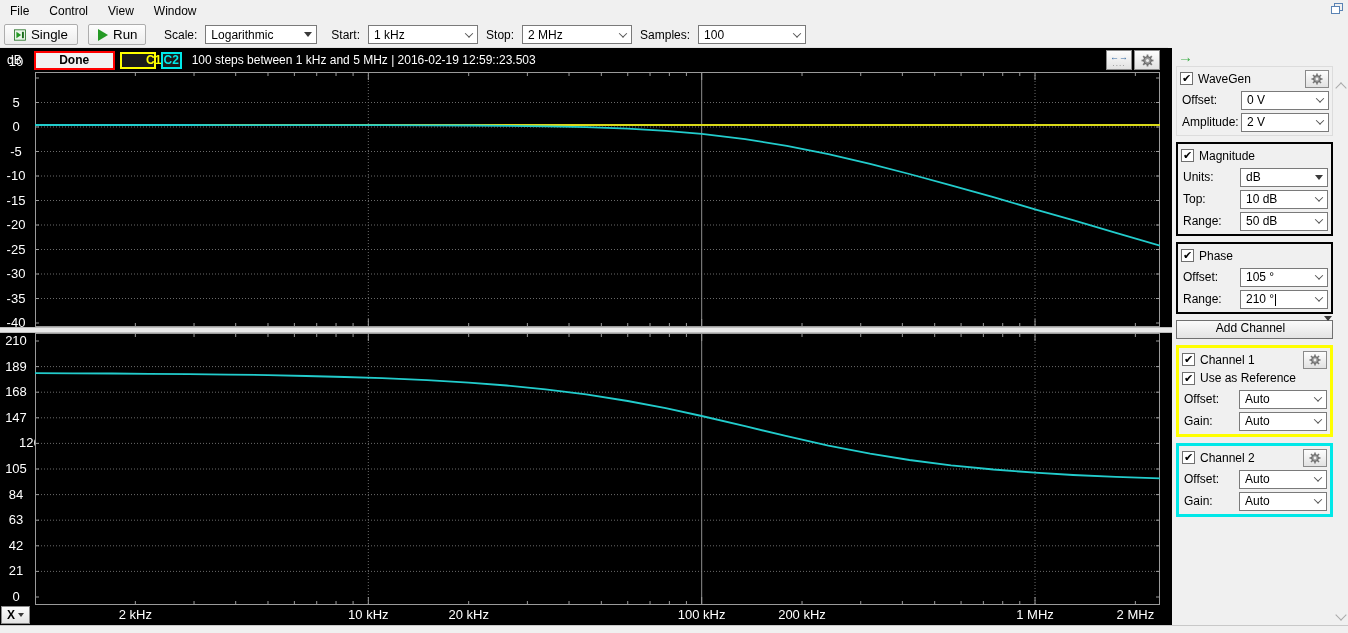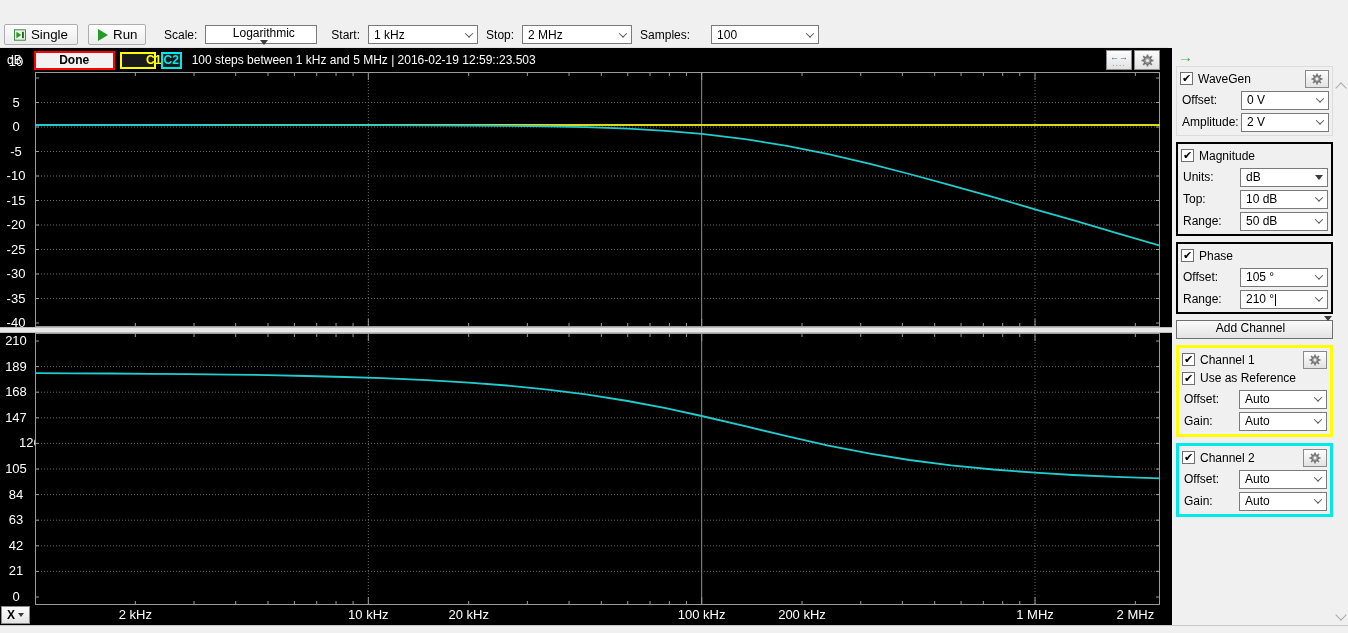--- a/index.html
+++ b/index.html
@@ -80,57 +80,67 @@
   .text-caret{ display:inline-block; width:1px; height:12px; background:#000; vertical-align:middle; margin-left:1px;}
   
   #bottom-strip{ position:absolute; left:0; top:625px; width:1348px; height:8px;
     background:#f0f0f0; border-top:1px solid #c8c8c8; }
 </style>
 </head>
 <body>
 
 <div id="app">
 
+  <div id="menubar">
+    <div class="menu-item">File</div>
+    <div class="menu-item">Control</div>
+    <div class="menu-item">View</div>
+    <div class="menu-item">Window</div>
+    <div id="win-restore">
+        <div class="r1"></div>
+        <div class="r2"></div>
+      </div>
+  </div>
 
   <div id="toolbar">
     <button class="tbtn" style="margin-left:4px;width:74px;">
       <svg width="15" height="14" viewBox="0 0 15 14">
           <rect x="0.5" y="0.5" width="14" height="13" fill="#eaf5ea" stroke="#1a6b1a"></rect>
           <polygon points="3,3 9,7 3,11" fill="#259a25"></polygon>
           <rect x="10" y="3" width="2.4" height="8" fill="#1a6b1a"></rect>
         </svg>
       <span>Single</span>
     </button>
     <button class="tbtn" style="margin-left:10px;width:58px;">
       <span class="play-tri"></span>
       <span>Run</span>
     </button>
     <span class="tlabel">Scale:</span>
-    <div class="combo" style="margin-left:8px;width:112px;flex-direction:column;">
+    <div class="combo" style="margin-left:8px;width:112px;">
       <span>Logarithmic</span>
       <span class="arrow-zone">
           <span class="tri-down"></span>
         </span>
     </div>
     <span class="tlabel" style="margin-left:14px;">Start:</span>
     <div class="combo" style="margin-left:8px;width:110px;">
       <span>1 kHz</span>
       <span class="arrow-zone">
           <span class="chev-down"></span>
         </span>
     </div>
     <span class="tlabel" style="margin-left:8px;">Stop:</span>
     <div class="combo" style="margin-left:8px;width:110px;">
       <span>2 MHz</span>
       <span class="arrow-zone">
           <span class="chev-down"></span>
         </span>
     </div>
     <span class="tlabel" style="margin-left:8px;">Samples:</span>
-    <div class="combo" style="margin-left:21px;width:108px;">
+    <div class="combo" style="margin-left:8px;width:108px;">
       <span>100</span>
       <span class="arrow-zone">
           <span class="chev-down"></span>
         </span>
     </div>
   </div>
 
   <div id="left-stack">
     <div id="statusbar">
       <span id="axis-unit">dB</span>

